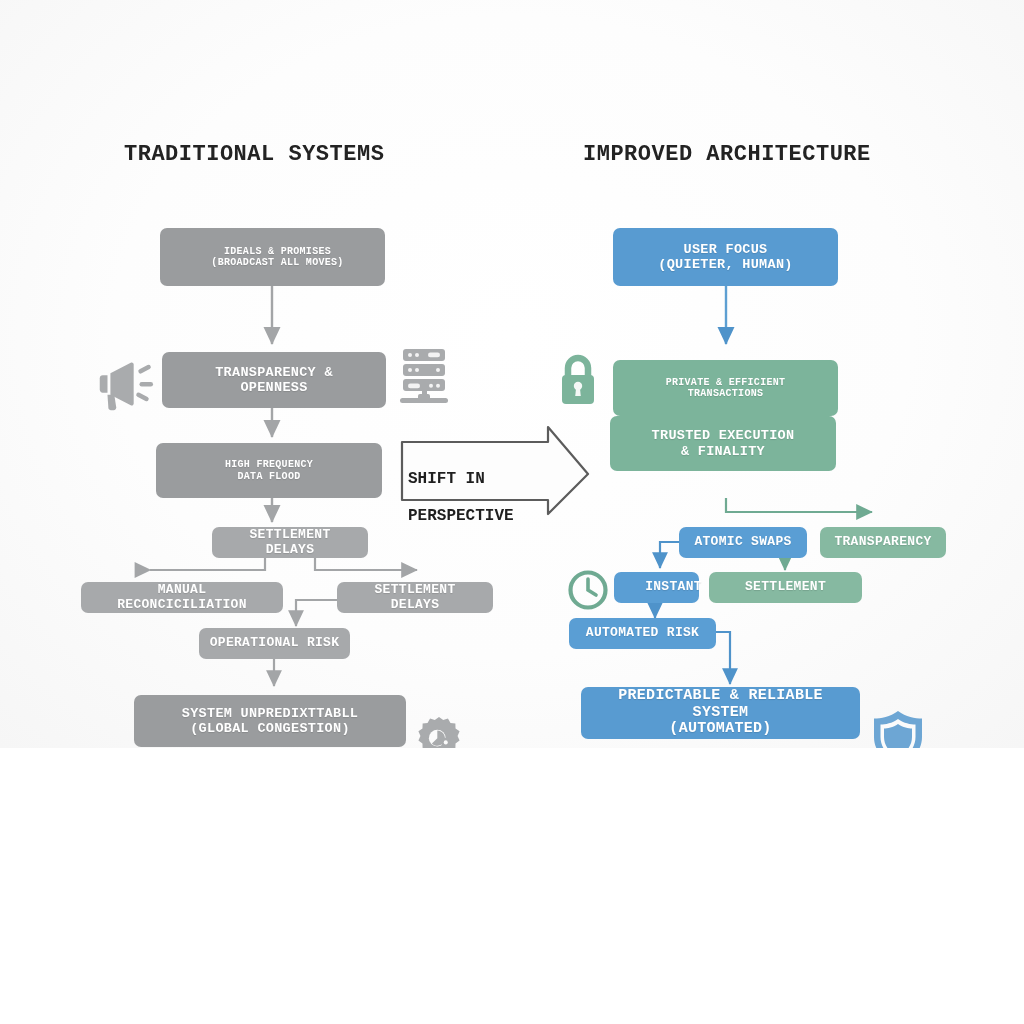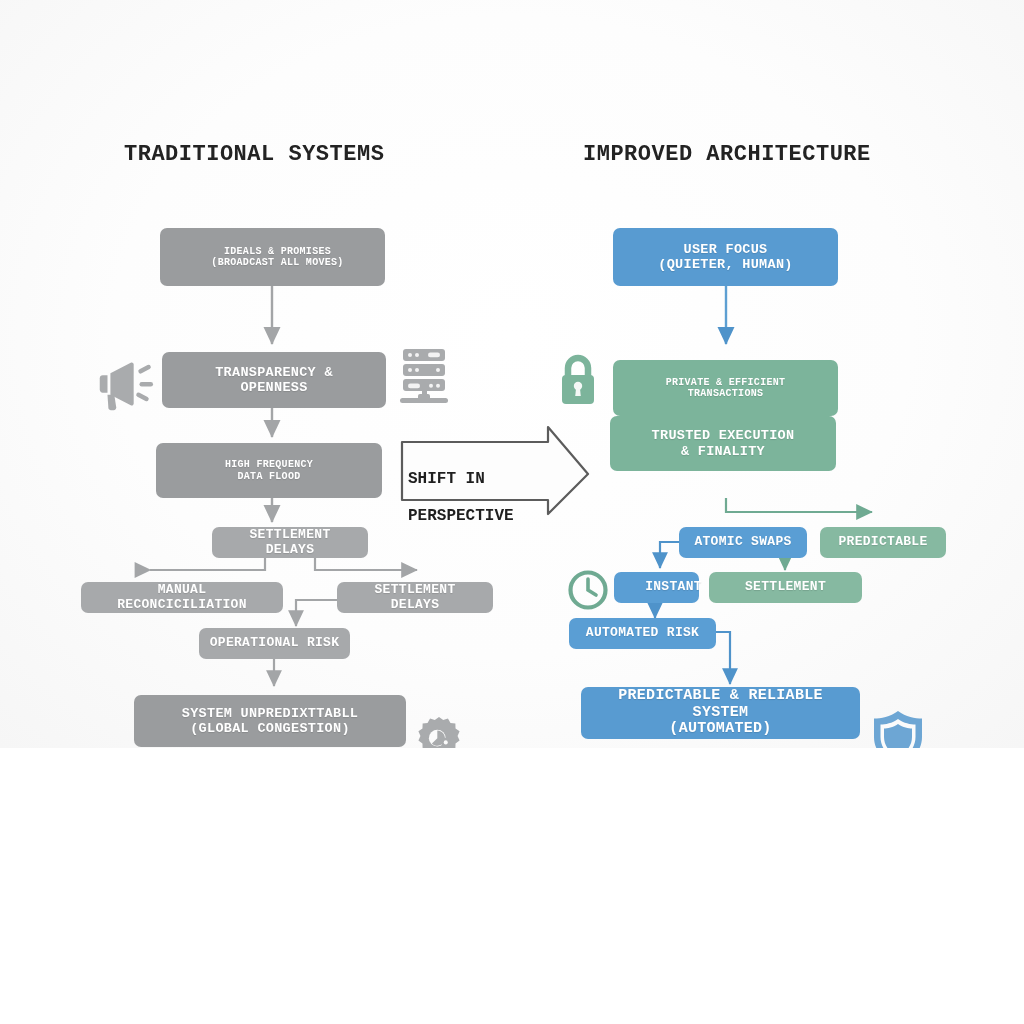--- a/index.html
+++ b/index.html
@@ -199,21 +199,21 @@
       <span>TRUSTED EXECUTION</span>
       <span>&amp; FINALITY</span>
     </div>
   </div>
 
   <div class="node blue2" style="left:679px; top:527px; width:128px; height:31px; font-size:13px;">
     <span>ATOMIC SWAPS</span>
   </div>
 
   <div class="node green2" style="left:820px; top:527px; width:126px; height:31px; font-size:13px;">
-    <span>PREDICTABLE</span>
+    <span>TRANSPARENCY</span>
   </div>
 
   <div class="node blue2" style="left:614px; top:572px; width:85px; height:31px; font-size:13px;padding-left:44px;">
     <span>INSTANT</span>
   </div>
 
   <div class="node green2" style="left:709px; top:572px; width:153px; height:31px; font-size:13px;">
     <span>SETTLEMENT</span>
   </div>
 

